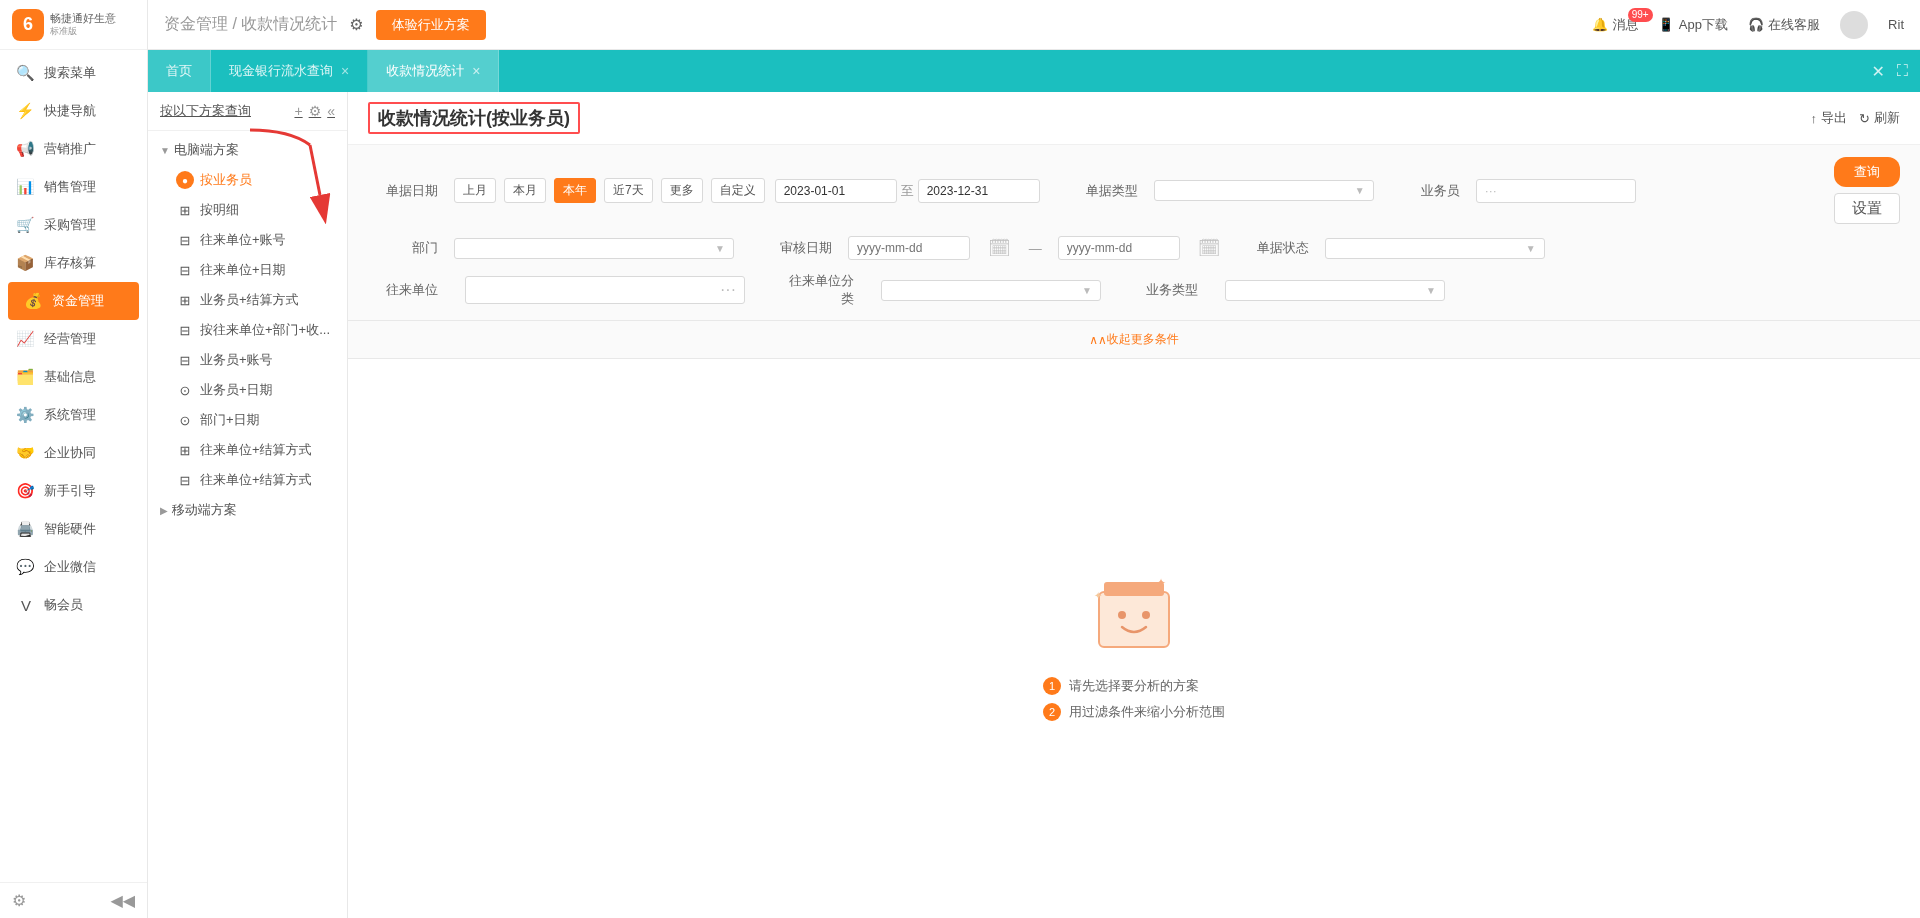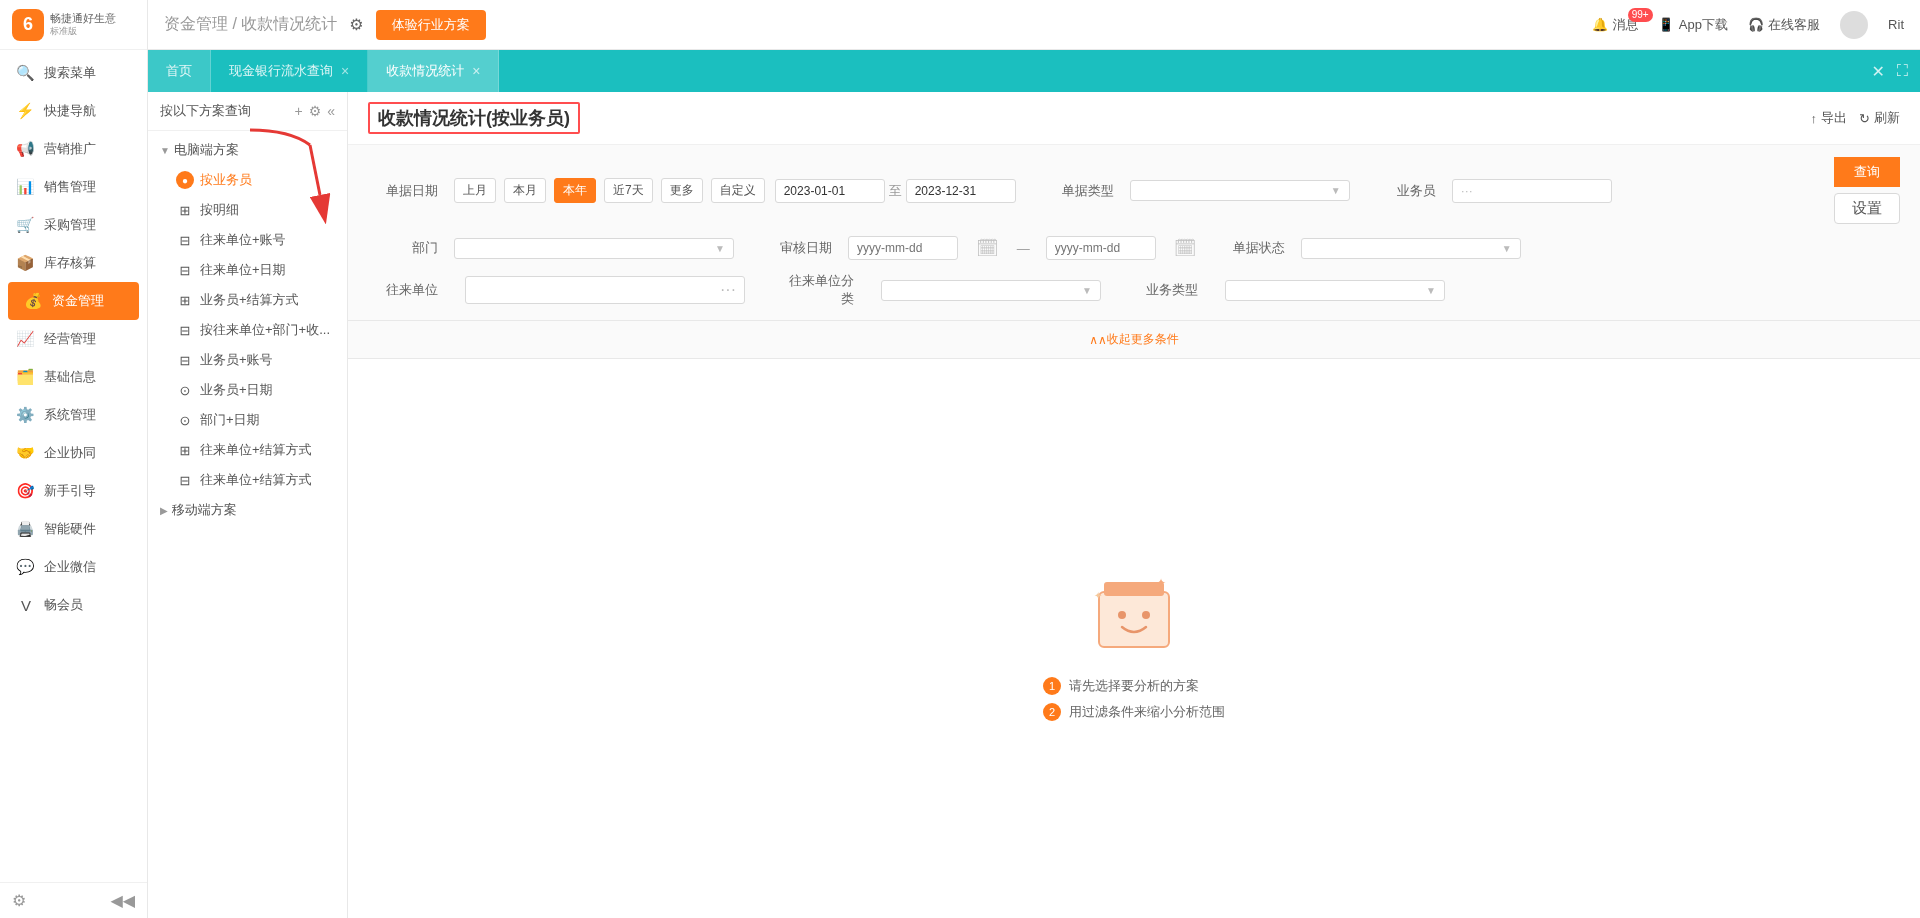--- a/index.html
+++ b/index.html
@@ -141,20 +141,21 @@
       flex-shrink: 0;
     }
     .left-panel-header {
       display: flex;
       align-items: center;
       justify-content: space-between;
       padding: 10px 12px;
       border-bottom: 1px solid #f0f0f0;
       font-size: 13px;
       color: #555;
+      text-decoration: underline;
     }
     .left-panel-header-icons { display: flex; gap: 6px; }
     .lph-icon { font-size: 14px; color: #999; cursor: pointer; }
 
     .plan-section { padding: 4px 0; }
     .plan-group-title {
       display: flex; align-items: center;
       padding: 6px 12px;
       font-size: 13px;
       color: #555;
@@ -236,21 +237,21 @@
     .date-quick-btn.active {
       background: #ff7a1a;
       color: #fff;
       border-color: #ff7a1a;
     }
     .date-input {
       border: 1px solid #d9d9d9;
       border-radius: 3px;
       padding: 4px 8px;
       font-size: 12px;
-      width: 110px;
+      width: 122px;
       color: #333;
     }
     .date-sep { color: #999; }
 
     .select-wrapper {
       display: flex; align-items: center;
       border: 1px solid #d9d9d9;
       border-radius: 3px;
       padding: 4px 8px;
       background: #fff;
@@ -269,21 +270,21 @@
       background: #fff;
       min-width: 300px;
       display: flex; align-items: center; justify-content: space-between;
       cursor: pointer;
     }
 
     .query-btn {
       background: #ff7a1a;
       color: #fff;
       border: none;
-      border-radius: 0;
+      border-radius: 12px;
       padding: 6px 20px;
       font-size: 13px;
       cursor: pointer;
       margin-left: auto;
     }
     .settings-btn {
       background: #fff;
       color: #555;
       border: 1px solid #d9d9d9;
       border-radius: 4px;

